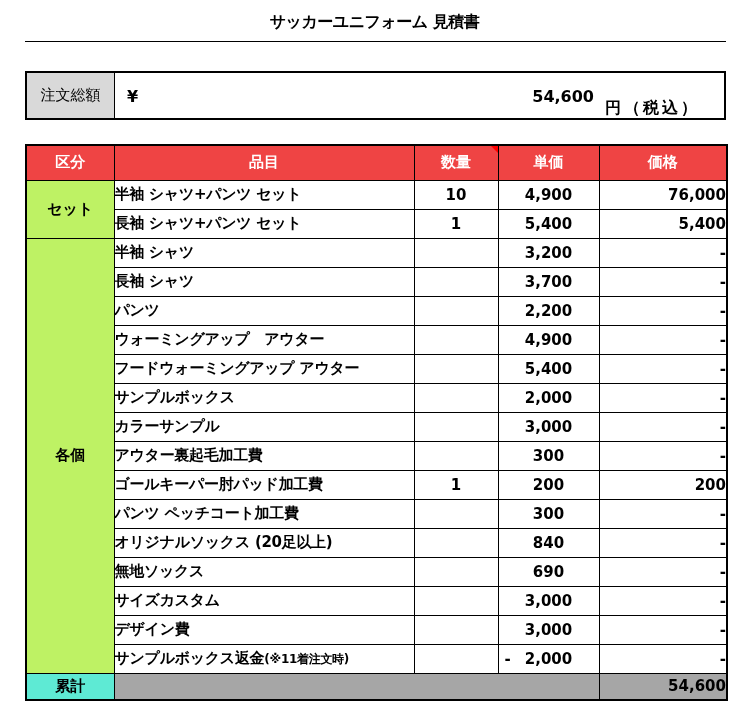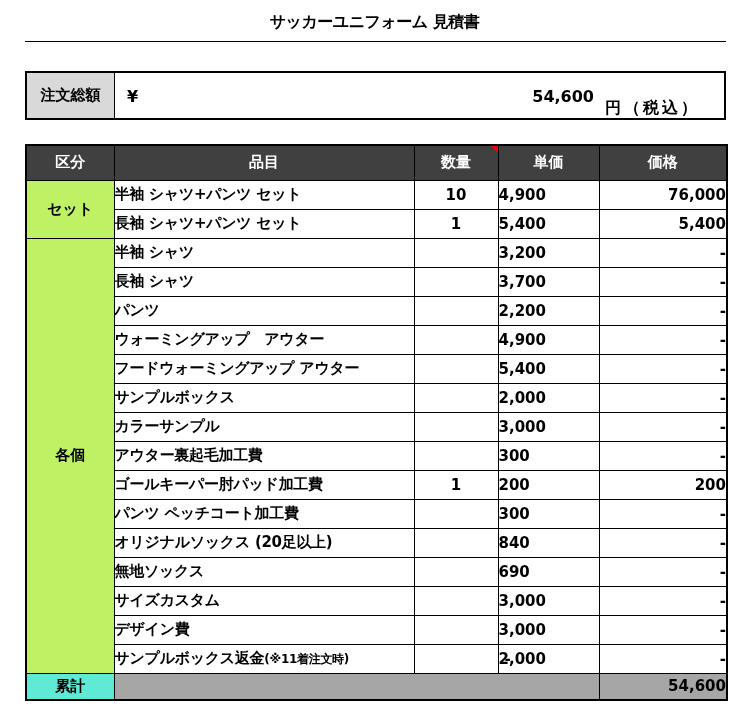--- a/index.html
+++ b/index.html
@@ -6,39 +6,39 @@
   body { width:749px; height:726px; position:relative; overflow:hidden;
          font-family:"DejaVu Sans", "Liberation Sans", sans-serif; color:#000; }
   .title { position:absolute; left:0; top:12px; width:749px; text-align:center;
            font-size:16px; font-weight:bold; letter-spacing:-0.5px; }
   .title-rule { position:absolute; left:25px; top:41px; width:701px; height:1px; background:#000; }
 
   .summary { position:absolute; left:25px; top:71px; width:701px; height:49px;
              border:2px solid #000; box-sizing:border-box; display:flex; }
   .summary .label { width:87px; background:#d9d9d9; border-right:1px solid #000;
              display:flex; align-items:center; justify-content:center;
-             font-size:15px; font-weight:bold; }
+             font-size:15px; font-weight:normal; }
   .summary .value { flex:1; position:relative; font-size:16px; font-weight:bold; }
   .summary .yen { position:absolute; left:12px; top:14px; }
   .summary .amount { position:absolute; right:130px; top:14px; }
   .summary .suffix { position:absolute; right:24px; top:17px; letter-spacing:3px;margin-top:8px; }
 
   table.est { position:absolute; left:25px; top:144px; border-collapse:collapse;
               border:2px solid #000; table-layout:fixed; }
   table.est td, table.est th { border:1px solid #000; padding:0; height:29px;
               font-size:15px; font-weight:bold; box-sizing:border-box; }
-  table.est th { background:#404040; color:#fff; height:35px; font-size:15px; }
+  table.est th { background:#ef4444; color:#fff; height:35px; font-size:15px; }
   .hdr-qty { position:relative; }
   .hdr-qty .note-mark { position:absolute; right:0; top:0; width:0; height:0;
               border-top:7px solid #ff0000; border-left:7px solid transparent; }
   td.cat { background:#bef264; text-align:center; vertical-align:middle; }
   td.item { text-align:left; padding-left:4px; white-space:nowrap; letter-spacing:-0.3px;margin-top:12px; }
   td.item .small { font-size:12px; }
   td.qty { text-align:center; }
-  td.unit { text-align:left; padding-right:10px; position:relative; }
+  td.unit { text-align:center; padding-right:10px; position:relative; }
   td.unit .neg { position:absolute; left:6px; }
   td.price { text-align:right; padding-right:10px; }
   tr.total td { background:#a6a6a6; height:27px; }
   tr.total td.cat { background:#5eead4; }
 </style>
 </head>
 <body>
 
 <div class="title">サッカーユニフォーム 見積書</div>
 <div class="title-rule"></div>

